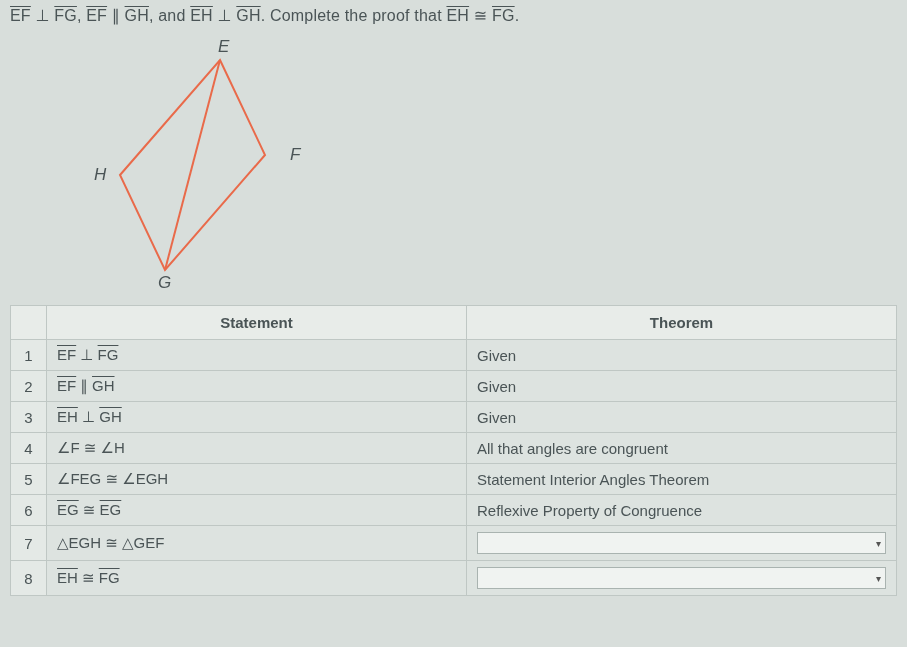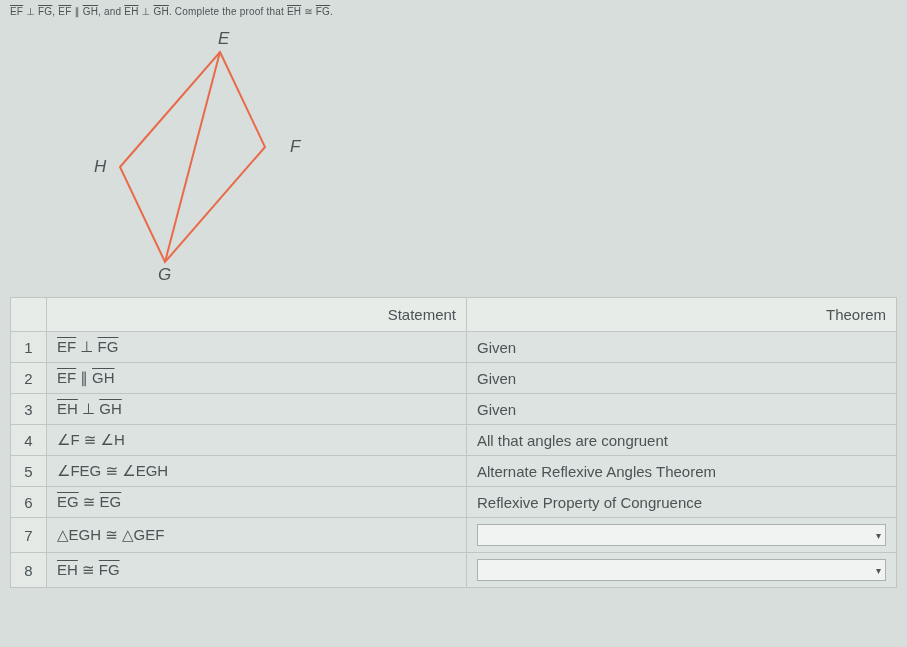--- a/index.html
+++ b/index.html
@@ -9,21 +9,21 @@
     width: 907px;
     height: 647px;
     overflow: hidden;
     color: #4a5456;
     font-size: 15px;
   }
   .page {
     padding: 6px 10px 0 10px;
   }
   .prompt {
-    font-size: 10px;
+    font-size: 16px;
     color: #4a5456;
     margin-bottom: 10px;
     letter-spacing: 0.2px;
   }
   .ov { text-decoration: overline; }
   .figure {
     position: relative;
     width: 300px;
     height: 260px;
     margin: 0 0 10px 80px;
@@ -34,25 +34,25 @@
     font-style: italic;
     font-size: 17px;
     color: #4a5456;
   }
   table.proof {
     width: 100%;
     border-collapse: collapse;
     background: #e3e8e6;
   }
   table.proof th {
-    text-align: right;
+    text-align: center;
     padding: 8px 10px;
     border: 1px solid #bfc7c4;
     background: #e8ece9;
-    font-weight: normal;
+    font-weight: bold;
     color: #4a5456;
   }
   table.proof td {
     padding: 6px 10px;
     border: 1px solid #bfc7c4;
     background: #dde3e0;
     color: #4a5456;
     vertical-align: middle;
   }
   table.proof td.num {
@@ -131,21 +131,21 @@
           <td>Given</td>
         </tr>
         <tr>
           <td class="num">4</td>
           <td class="stmt">∠F ≅ ∠H</td>
           <td>All that angles are congruent</td>
         </tr>
         <tr>
           <td class="num">5</td>
           <td class="stmt">∠FEG ≅ ∠EGH</td>
-          <td>Alternate Reflexive Angles Theorem</td>
+          <td>Statement Interior Angles Theorem</td>
         </tr>
         <tr>
           <td class="num">6</td>
           <td class="stmt"><span class="ov">EG</span><span> ≅ </span><span class="ov">EG</span></td>
           <td>Reflexive Property of Congruence</td>
         </tr>
         <tr>
           <td class="num">7</td>
           <td class="stmt">△EGH ≅ △GEF</td>
           <td>

